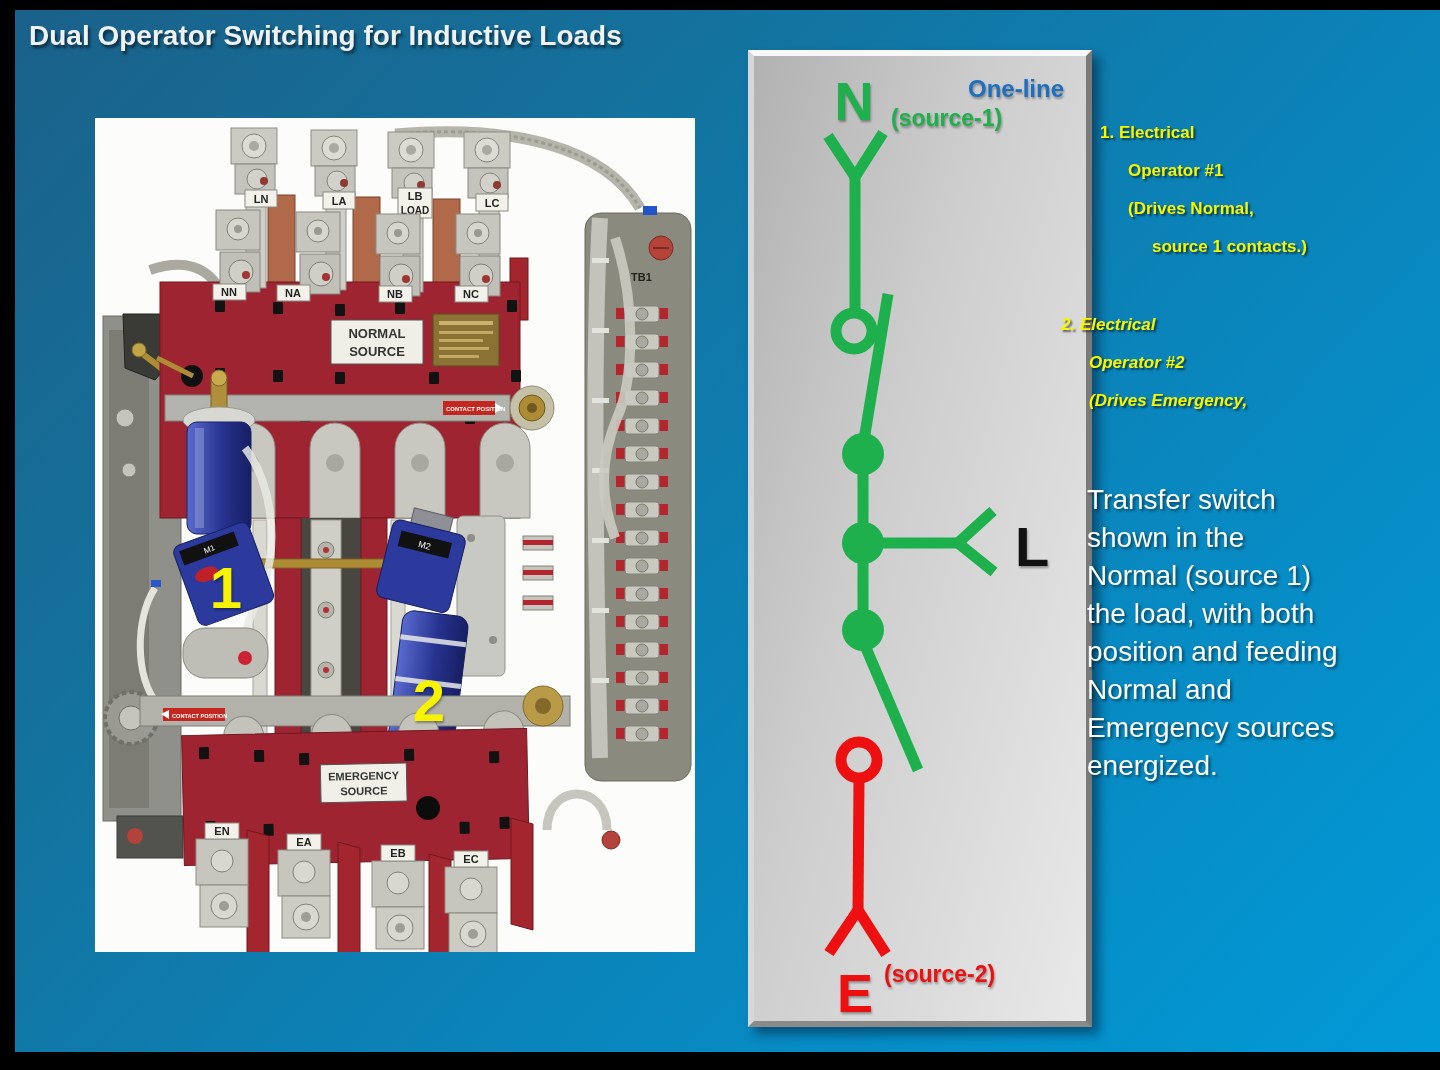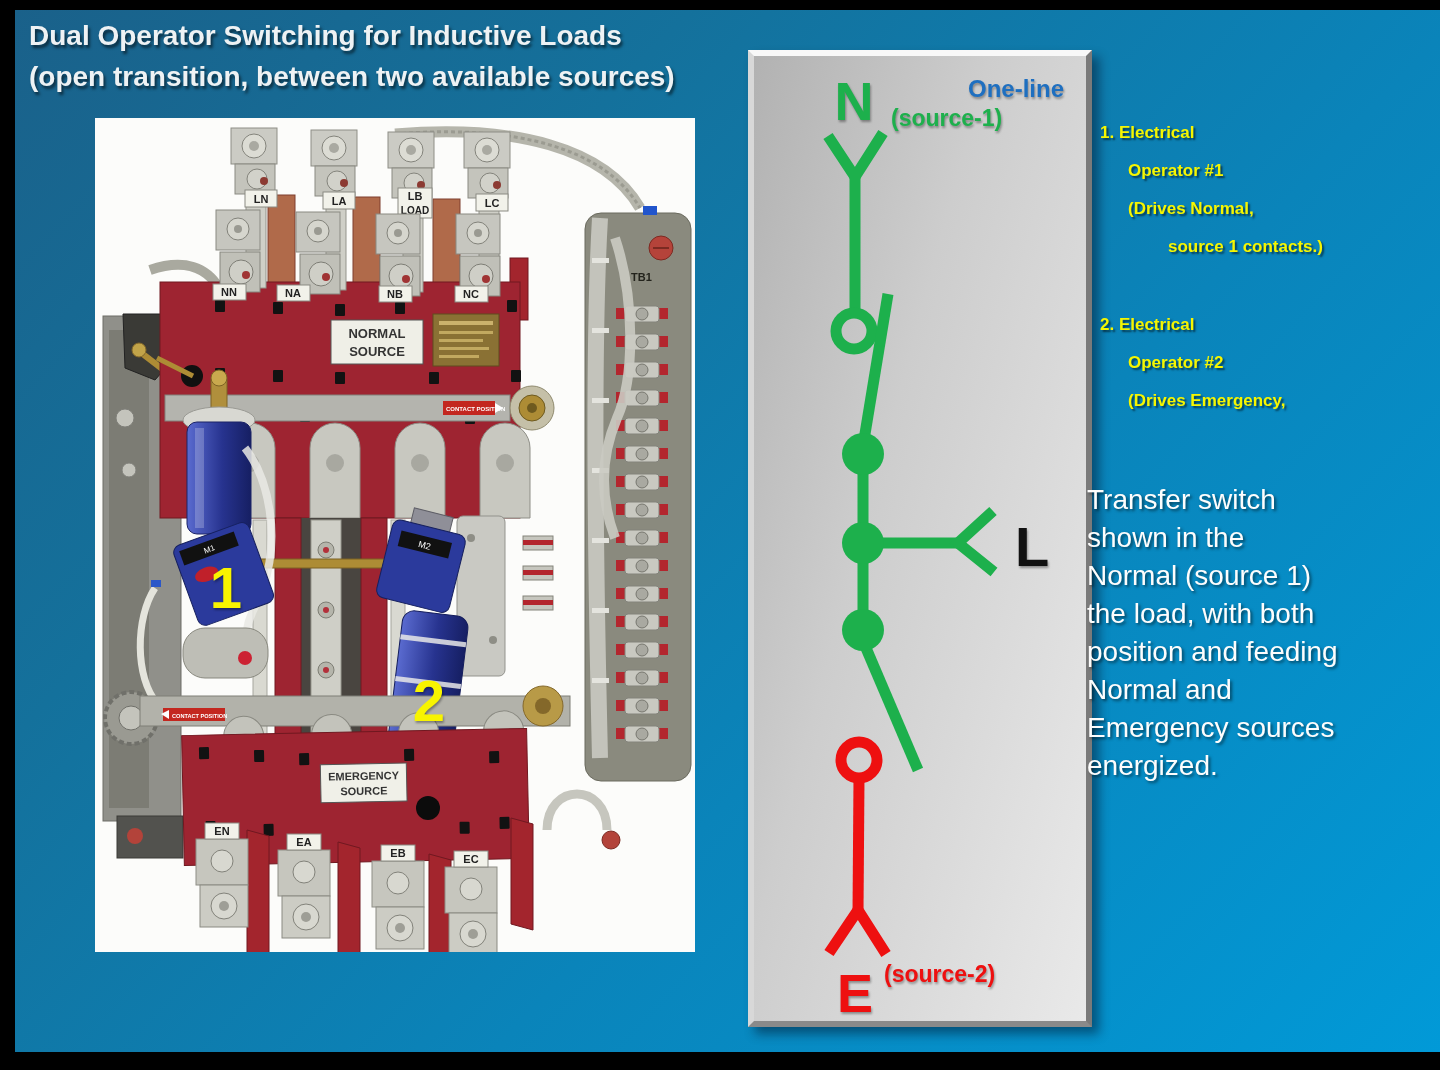--- a/index.html
+++ b/index.html
@@ -11,36 +11,35 @@
   .photo{position:absolute;left:80px;top:108px;width:600px;height:834px;background:#fcfcfa;}
   .photo svg{display:block;}
   .panel{position:absolute;left:733px;top:40px;width:344px;height:977px;box-sizing:border-box;
          border:6px solid;border-color:#f8f8f8 #7a7a7a #8a8a8a #d8d8d8;
          background:linear-gradient(105deg,#b2b2b2 0%,#cdcdcd 40%,#e9e9e9 100%);
          box-shadow:7px 7px 10px rgba(0,10,30,.45);}
   .panel svg{display:block;}
   .note{position:absolute;font-weight:700;font-size:17px;line-height:38px;color:#f6f600;
         text-shadow:2px 2px 2px rgba(0,0,0,.55);white-space:nowrap;}
   .note .ind{margin-left:28px;}
-  .note .ind2{margin-left:68px;}
+  .note .ind2{margin-left:52px;}
   .note1{left:1085px;top:104px;}
-  .note2{left:1085px;top:296px;}
+  .note2{left:1046px;top:296px;font-style:italic;}
   .para{position:absolute;left:1072px;top:471px;font-size:28px;line-height:38px;
         color:#fdfdfd;text-shadow:2px 2px 3px rgba(0,0,0,.5);white-space:nowrap;}
   svg text{font-family:"Liberation Sans",sans-serif;}
   .shadowed{filter:drop-shadow(1px 2px 1px rgba(0,0,0,.35));}
 </style>
 </head>
 <body>
 
 <div class="slide">
 
   <div class="slide-title">
     <div>Dual Operator Switching for Inductive Loads</div>
-    <div>(open transition, between two available sources)</div>
   </div>
 
   <div class="photo">
     <svg width="600" height="834" viewBox="0 0 600 834">
       <defs>
         <linearGradient id="blueGrad" x1="0" y1="0" x2="1" y2="0">
           <stop offset="0" stop-color="#5a6bd0"></stop>
             <stop offset="0.55" stop-color="#27338f"></stop>
             <stop offset="1" stop-color="#161f63"></stop>
         </linearGradient>

